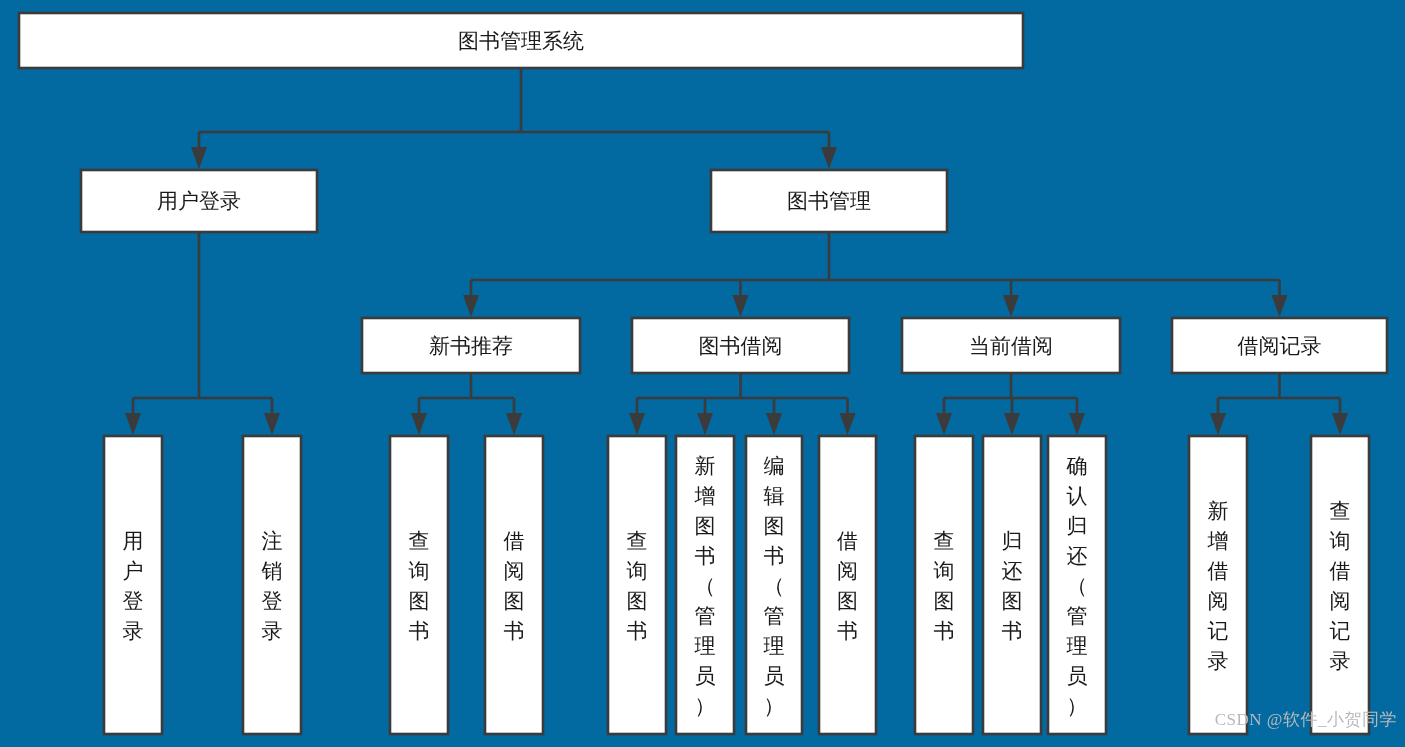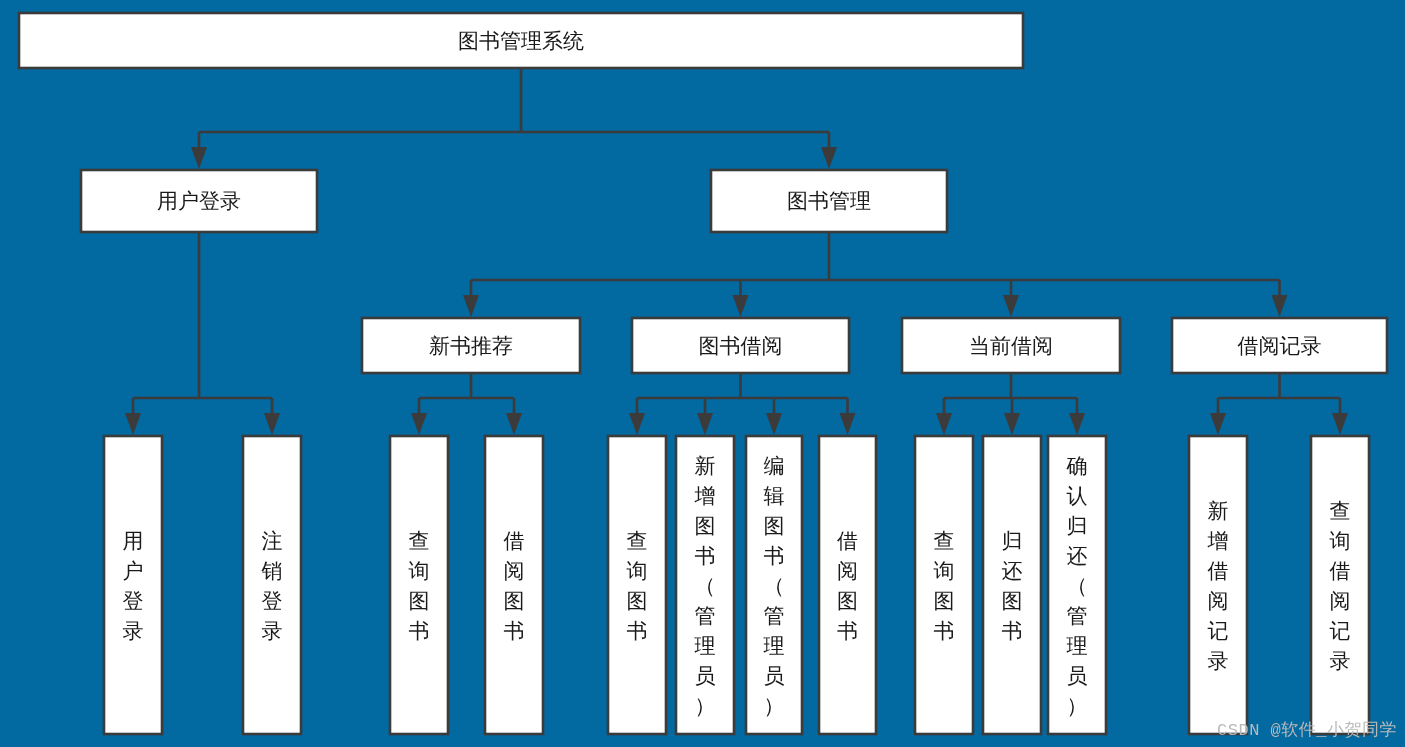--- a/index.html
+++ b/index.html
@@ -47,22 +47,22 @@
   }
   .node-label-v {
     font-family: "DejaVu Sans", "Liberation Sans", sans-serif;
     font-size: 21px;
     fill: #1a1a1a;
     text-anchor: middle;
   }
   .watermark {
     position: absolute;
     right: 8px;
-    bottom: 6px;
-    font-family: Liberation Mono, monospace;
+    bottom: 16px;
+    font-family: Liberation Serif, serif;
     font-size: 17px;
     color: #b9b9b9;
     letter-spacing: 0.5px;
     white-space: nowrap;
     user-select: none;
   }
 </style>
 </head>
 <body>
 

